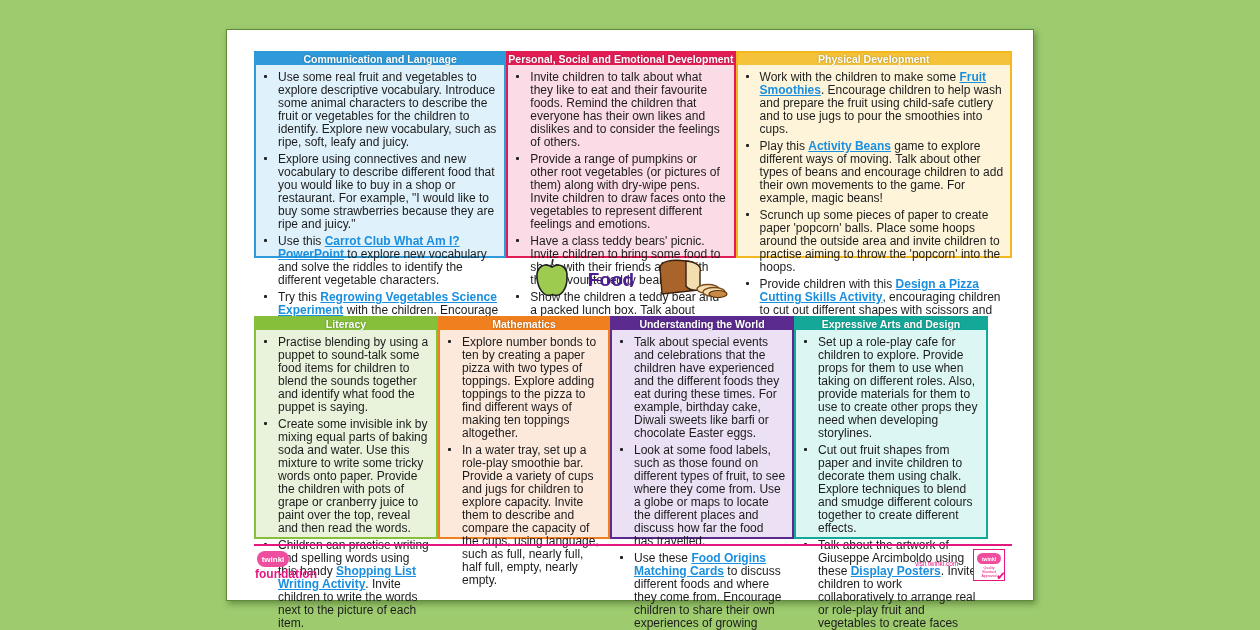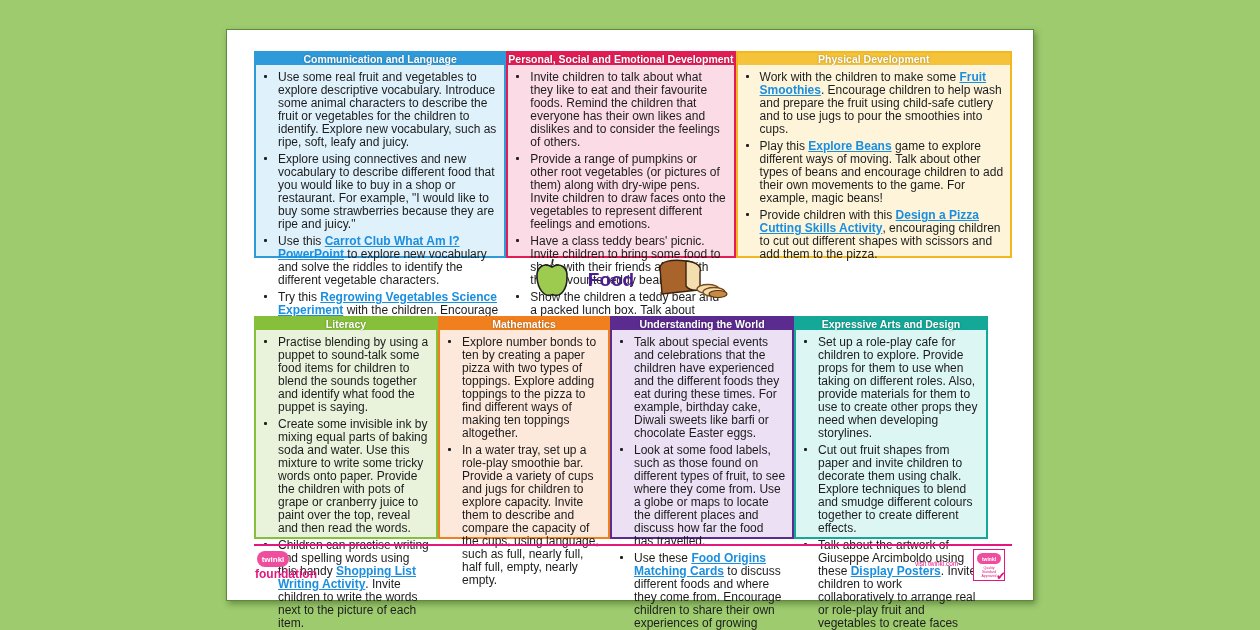--- a/index.html
+++ b/index.html
@@ -172,21 +172,22 @@
             <li><span>Have a class teddy bears' picnic. Invite children to bring some food to share with their friends along with their favourite teddy bear.</span></li>
             <li><span>Show the children a teddy bear and a packed lunch box. Talk about healthy food and what Teddy could have for his lunch. Invite children to use the pictures from this </span><a>Eating Lunch Activity</a><span> to create a healthy lunch for Teddy.</span></li>
           </ul>
         </div>
     </div>
     <div class="panel pd" style="width:320px">
       <div class="panel-head">Physical Development</div>
       <div class="panel-body">
           <ul>
             <li><span>Work with the children to make some </span><a>Fruit Smoothies</a><span>. Encourage children to help wash and prepare the fruit using child-safe cutlery and to use jugs to pour the smoothies into cups.</span></li>
-            <li><span>Play this </span><a>Explore Beans</a><span> game to explore different ways of moving. Talk about other types of beans and encourage children to add their own movements to the game. For example, magic beans!</span></li>
+            <li><span>Play this </span><a>Activity Beans</a><span> game to explore different ways of moving. Talk about other types of beans and encourage children to add their own movements to the game. For example, magic beans!</span></li>
+            <li><span>Scrunch up some pieces of paper to create paper 'popcorn' balls. Place some hoops around the outside area and invite children to practise aiming to throw the 'popcorn' into the hoops.</span></li>
             <li><span>Provide children with this </span><a>Design a Pizza Cutting Skills Activity</a><span>, encouraging children to cut out different shapes with scissors and add them to the pizza.</span></li>
           </ul>
         </div>
     </div>
   </div>
 
   <div class="title-row">
     <span>
       <svg width="36" height="40" viewBox="0 0 36 40">
         <path d="M18 6 L19 1" stroke="#222" stroke-width="1.6" fill="none"></path>

